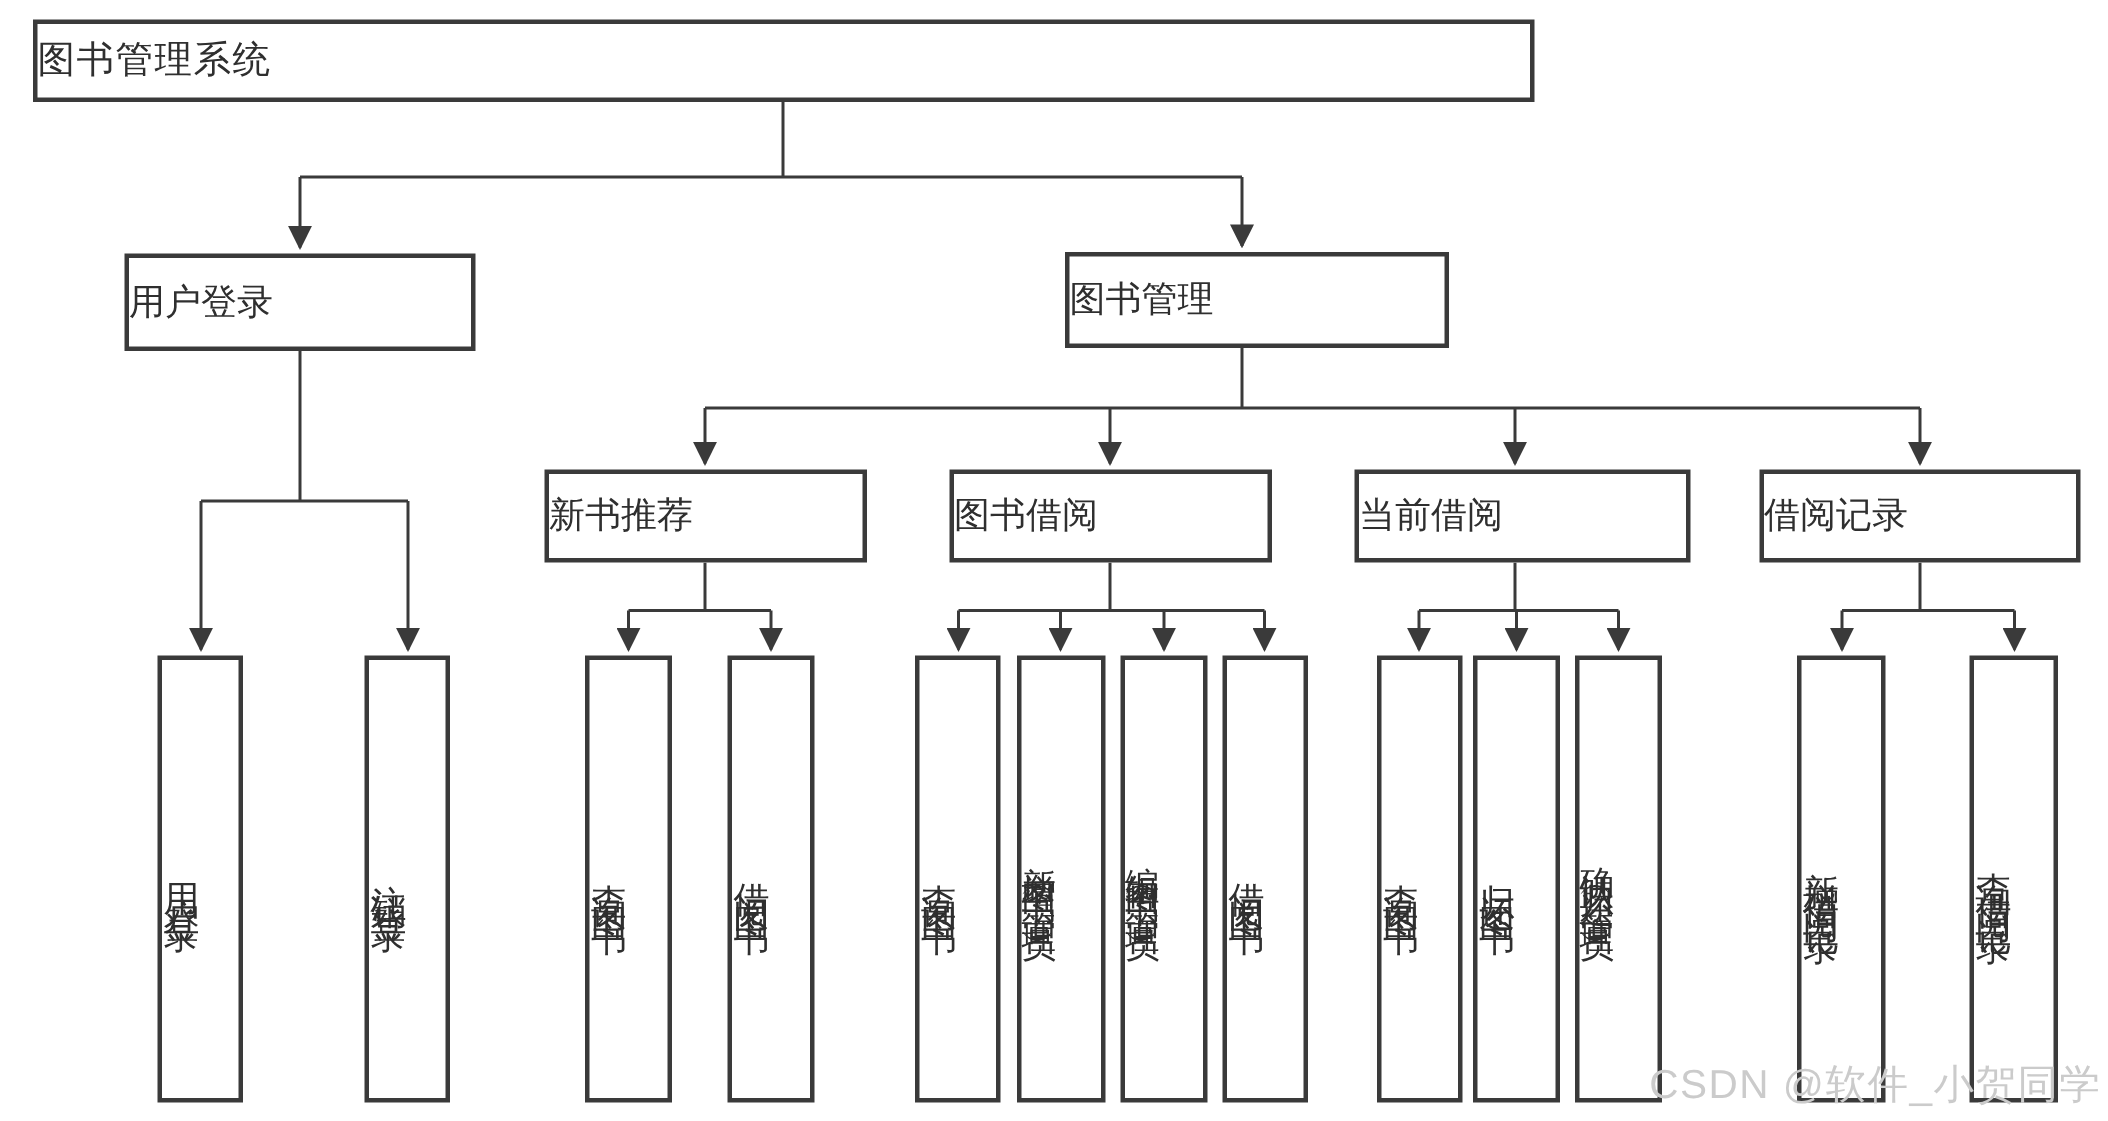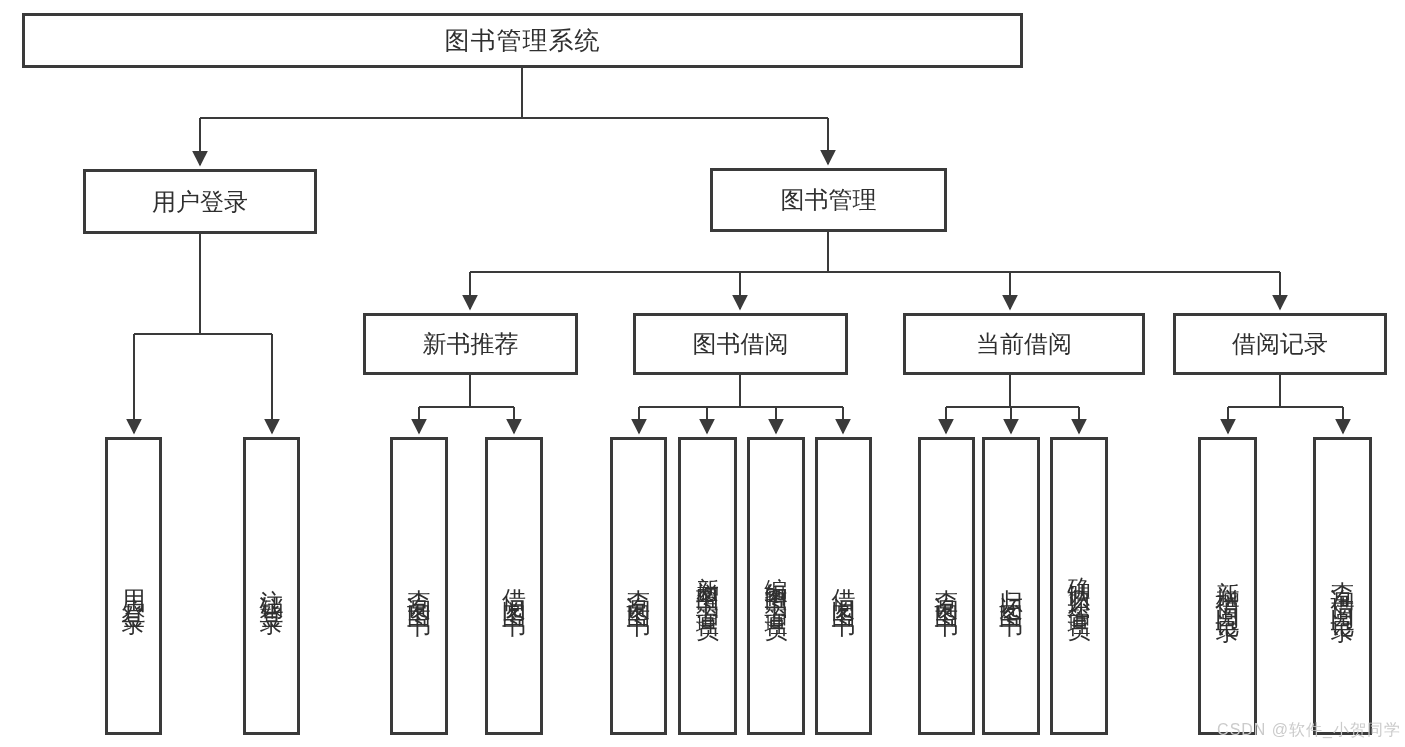--- a/index.html
+++ b/index.html
@@ -6,32 +6,32 @@
   .stage{
     position:relative;width:1405px;height:747px;background:var(--bg,#fff);
     font-family:"Liberation Sans","DejaVu Sans",sans-serif;overflow:hidden;
   }
   .wires{position:absolute;left:0;top:0;width:1405px;height:747px;}
   .wires path{fill:none;stroke:var(--line,#3a3a3a);stroke-width:2;}
   .wires marker path{fill:var(--line,#3a3a3a);stroke:none;}
   .node{
     position:absolute;box-sizing:border-box;background:#fff;
     border:3px solid var(--line,#3a3a3a);
-    display:flex;align-items:center;justify-content:center;
+    display:flex;align-items:center;
     color:var(--text,#2f2f2f);font-size:24px;line-height:1;
   }
   .node.root span{font-size:25px;letter-spacing:1px;}
   .node.v span{
     display:block;writing-mode:vertical-rl;text-orientation:mixed;
     letter-spacing:8px;
   }
   .node.v.long span{letter-spacing:6px;font-size:23px;}
   .watermark{
     position:absolute;right:4px;bottom:6px;
-    font-size:16px;color:var(--wm,#cbcbcb);letter-spacing:1px;
+    font-size:27px;color:var(--wm,#cbcbcb);letter-spacing:1px;
     pointer-events:none;
   }
 </style>
 </head>
 <body>
 
 <div class="stage">
 
   <svg class="wires" viewBox="0 0 1405 747" xmlns="http://www.w3.org/2000/svg" aria-hidden="true">
     <defs>
@@ -81,31 +81,31 @@
     <path d="M1343 407 V433" marker-end="url(#arrow)"></path>
   </svg>
 
   <div class="node root" style="left:22px;top:13px;width:1001px;height:55px">
     <span>图书管理系统</span>
   </div>
 
   <div class="node" style="left:83px;top:169px;width:234px;height:65px">
     <span>用户登录</span>
   </div>
-  <div class="node" style="left:710px;top:168px;width:237px;height:64px">
+  <div class="node" style="left:710px;top:168px;width:256px;height:64px">
     <span>图书管理</span>
   </div>
 
   <div class="node" style="left:633px;top:313px;width:215px;height:62px">
     <span>图书借阅</span>
   </div>
   <div class="node" style="left:363px;top:313px;width:215px;height:62px">
     <span>新书推荐</span>
   </div>
-  <div class="node" style="left:903px;top:313px;width:242px;height:62px">
+  <div class="node" style="left:903px;top:313px;width:224px;height:62px">
     <span>当前借阅</span>
   </div>
   <div class="node" style="left:1173px;top:313px;width:214px;height:62px">
     <span>借阅记录</span>
   </div>
 
   <div class="node v" style="left:105px;top:437px;width:57px;height:298px">
     <span>用户登录</span>
   </div>
   <div class="node v" style="left:243px;top:437px;width:57px;height:298px">

